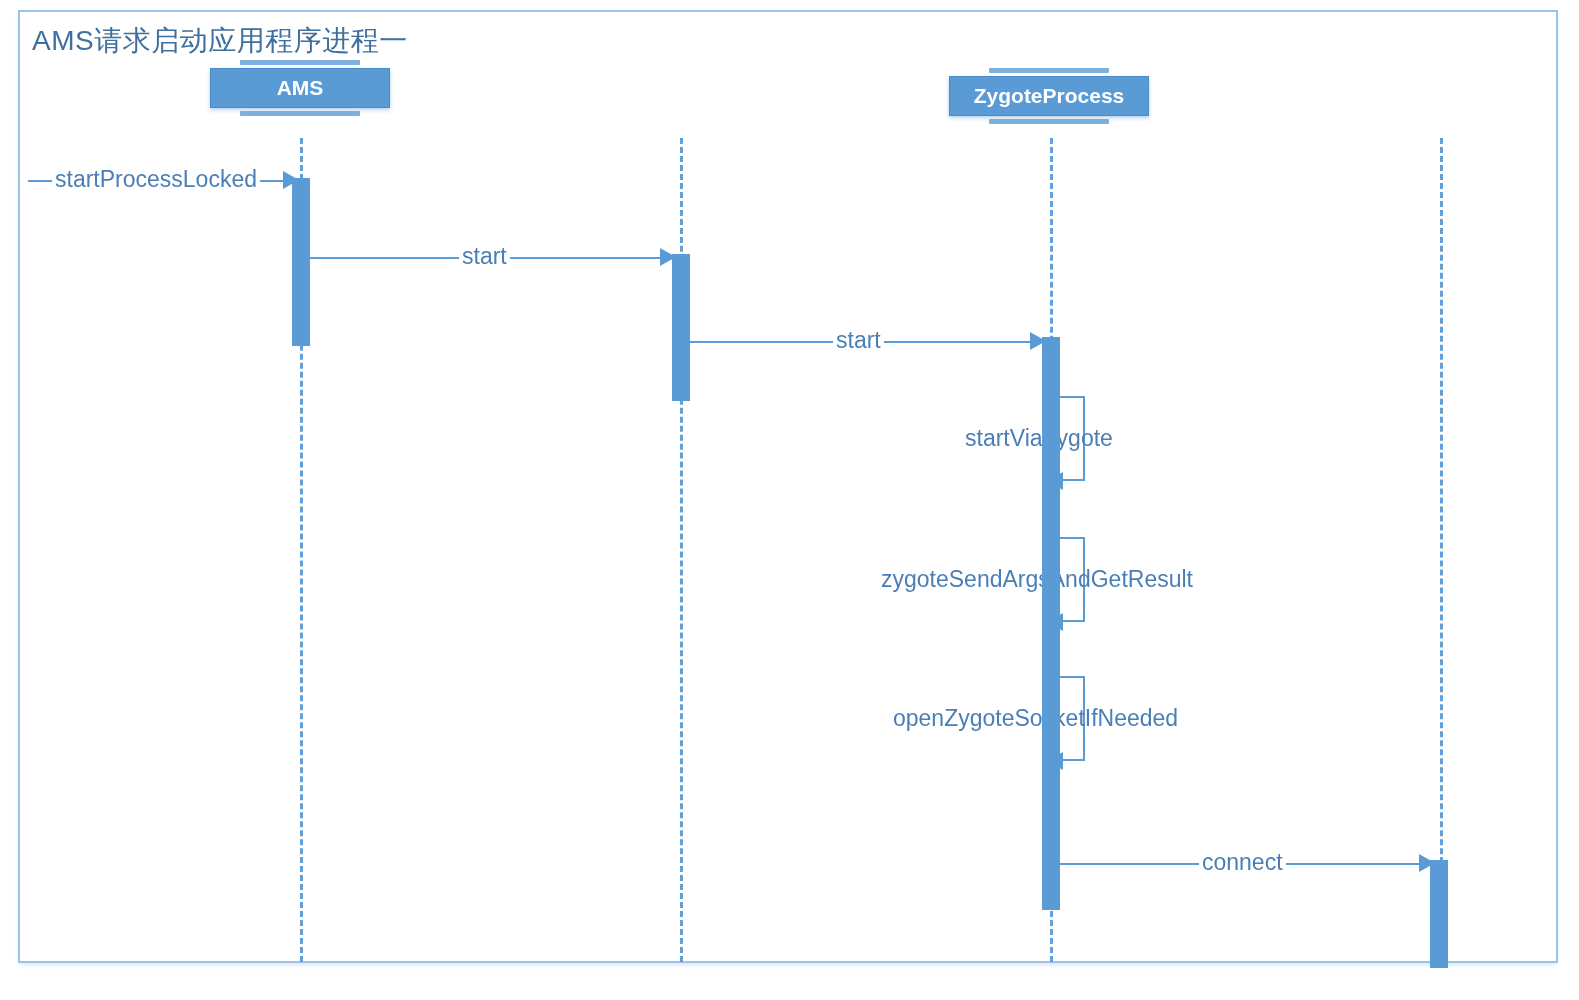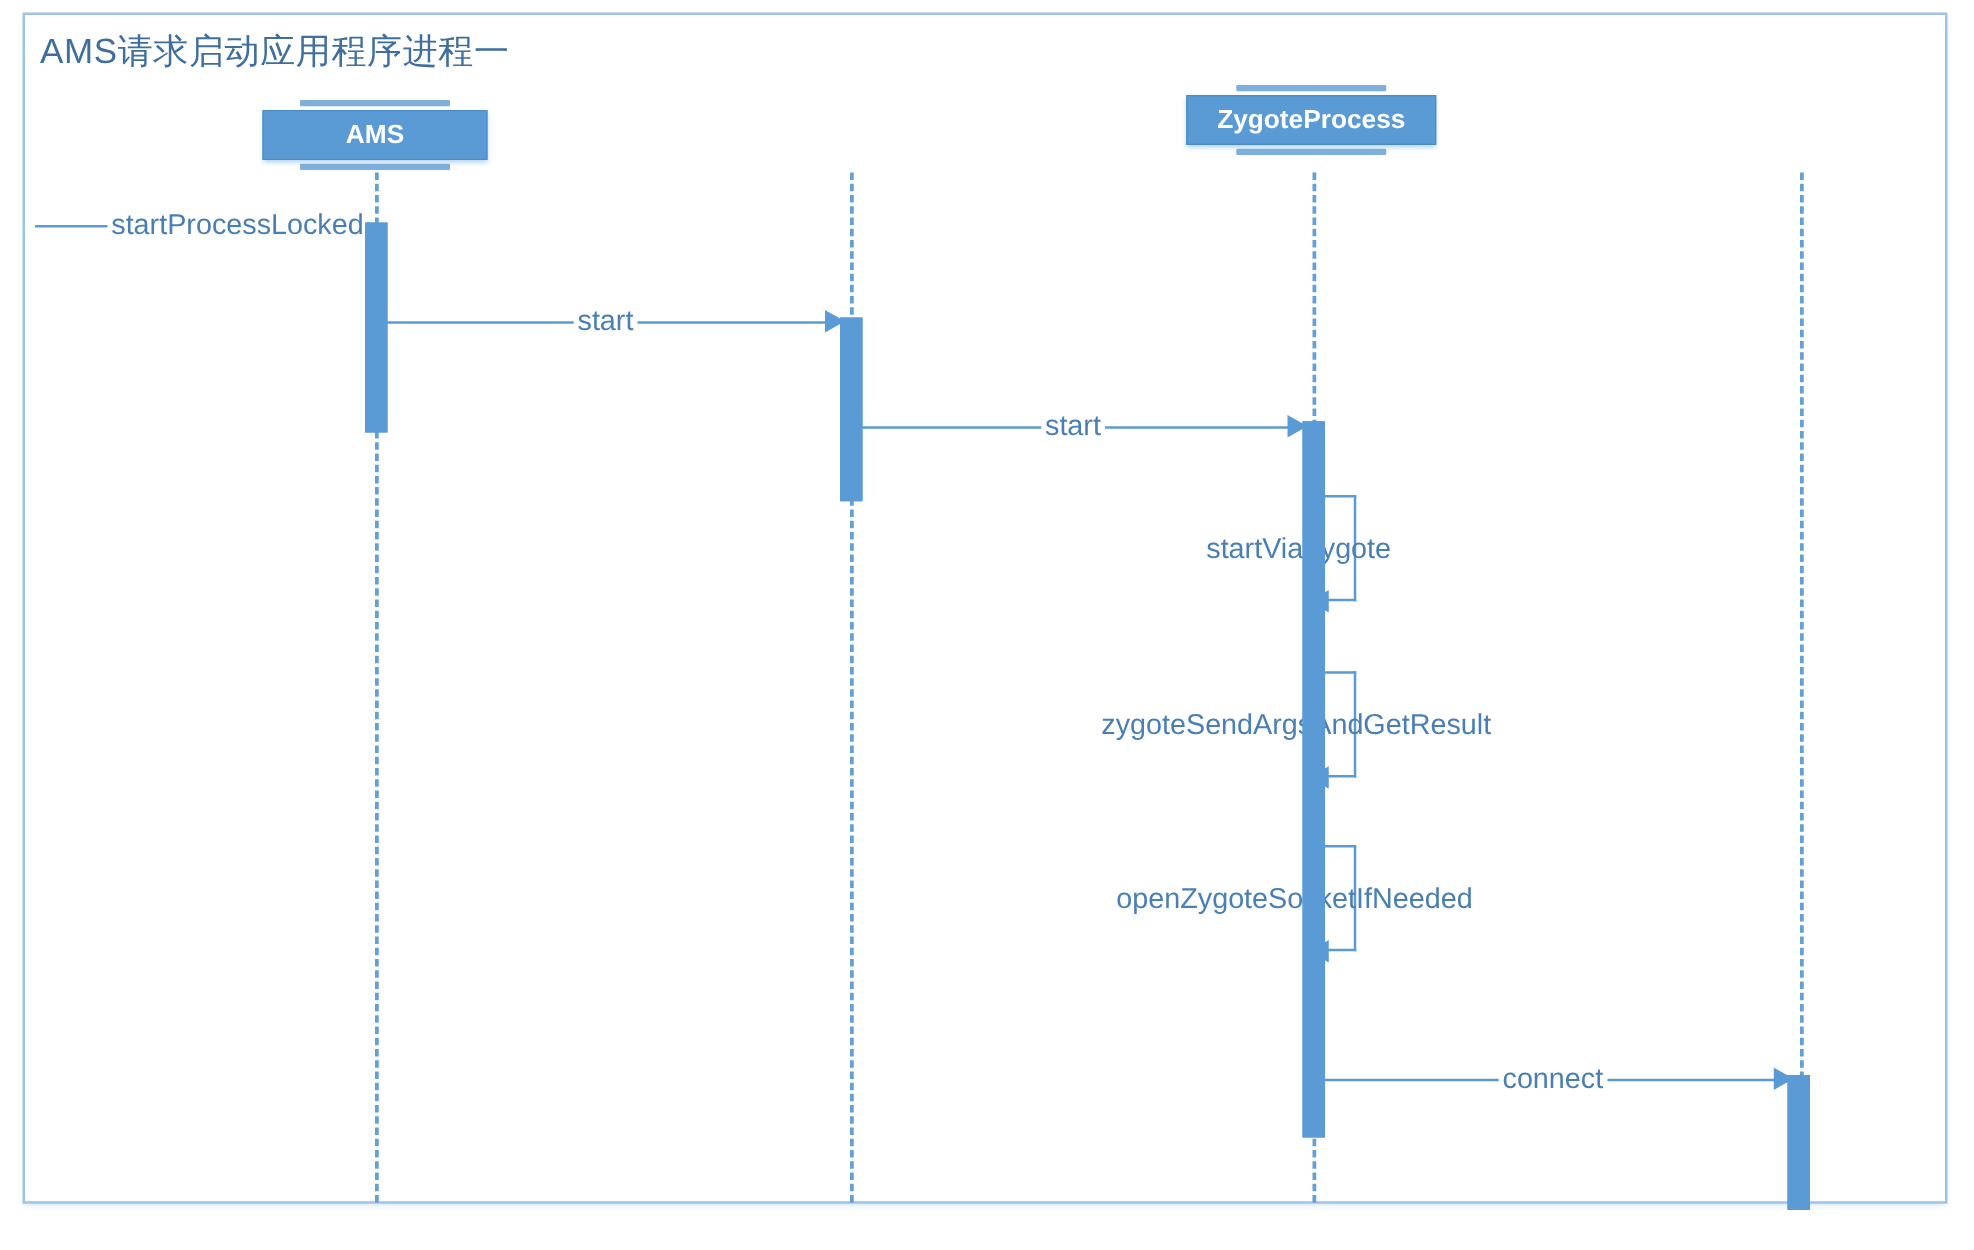--- a/index.html
+++ b/index.html
@@ -144,37 +144,37 @@
 
   <div id="frame"></div>
 
   <div id="title">AMS请求启动应用程序进程一</div>
 
   <div class="lifeline z-top" style="left:300px;  top:138px; height:824px;"></div>
   <div class="lifeline z-top" style="left:680px;  top:138px; height:824px;"></div>
   <div class="lifeline z-top" style="left:1050px; top:138px; height:824px;"></div>
   <div class="lifeline z-top" style="left:1440px; top:138px; height:824px;"></div>
 
-  <div class="participant" style="left:210px; top:88px; width:180px;text-align:center;">
+  <div class="participant" style="left:210px; top:68px; width:180px;text-align:center;">
     <div class="cap top" style="width:120px;"></div>
     <div class="cap bottom" style="width:120px;"></div>
     <div class="box">AMS</div>
   </div>
 
 
   <div class="participant" style="left:949px; top:76px; width:200px;text-align:center;">
     <div class="cap top" style="width:120px;"></div>
     <div class="cap bottom" style="width:120px;"></div>
     <div class="box">ZygoteProcess</div>
   </div>
 
 
   <div class="msg-line z-mid" style="left:28px; top:180px; width:258px;"></div>
   <div class="arrowhead z-mid" style="left:283px; top:171px;"></div>
-  <div class="msg-label z-label" style="left:52px; top:168px;margin-left:34px;">startProcessLocked</div>
+  <div class="msg-label z-label" style="left:52px; top:168px;">startProcessLocked</div>
 
   <div class="msg-line z-mid" style="left:309px; top:257px; width:354px;"></div>
   <div class="arrowhead z-mid" style="left:660px; top:248px;"></div>
   <div class="msg-label z-label" style="left:459px; top:245px;">start</div>
 
   <div class="msg-line z-mid" style="left:689px; top:341px; width:344px;"></div>
   <div class="arrowhead z-mid" style="left:1030px; top:332px;"></div>
   <div class="msg-label z-label" style="left:833px; top:329px;">start</div>
 
   <div class="activation z-bar" style="left:292px;  top:178px; height:168px;"></div>

